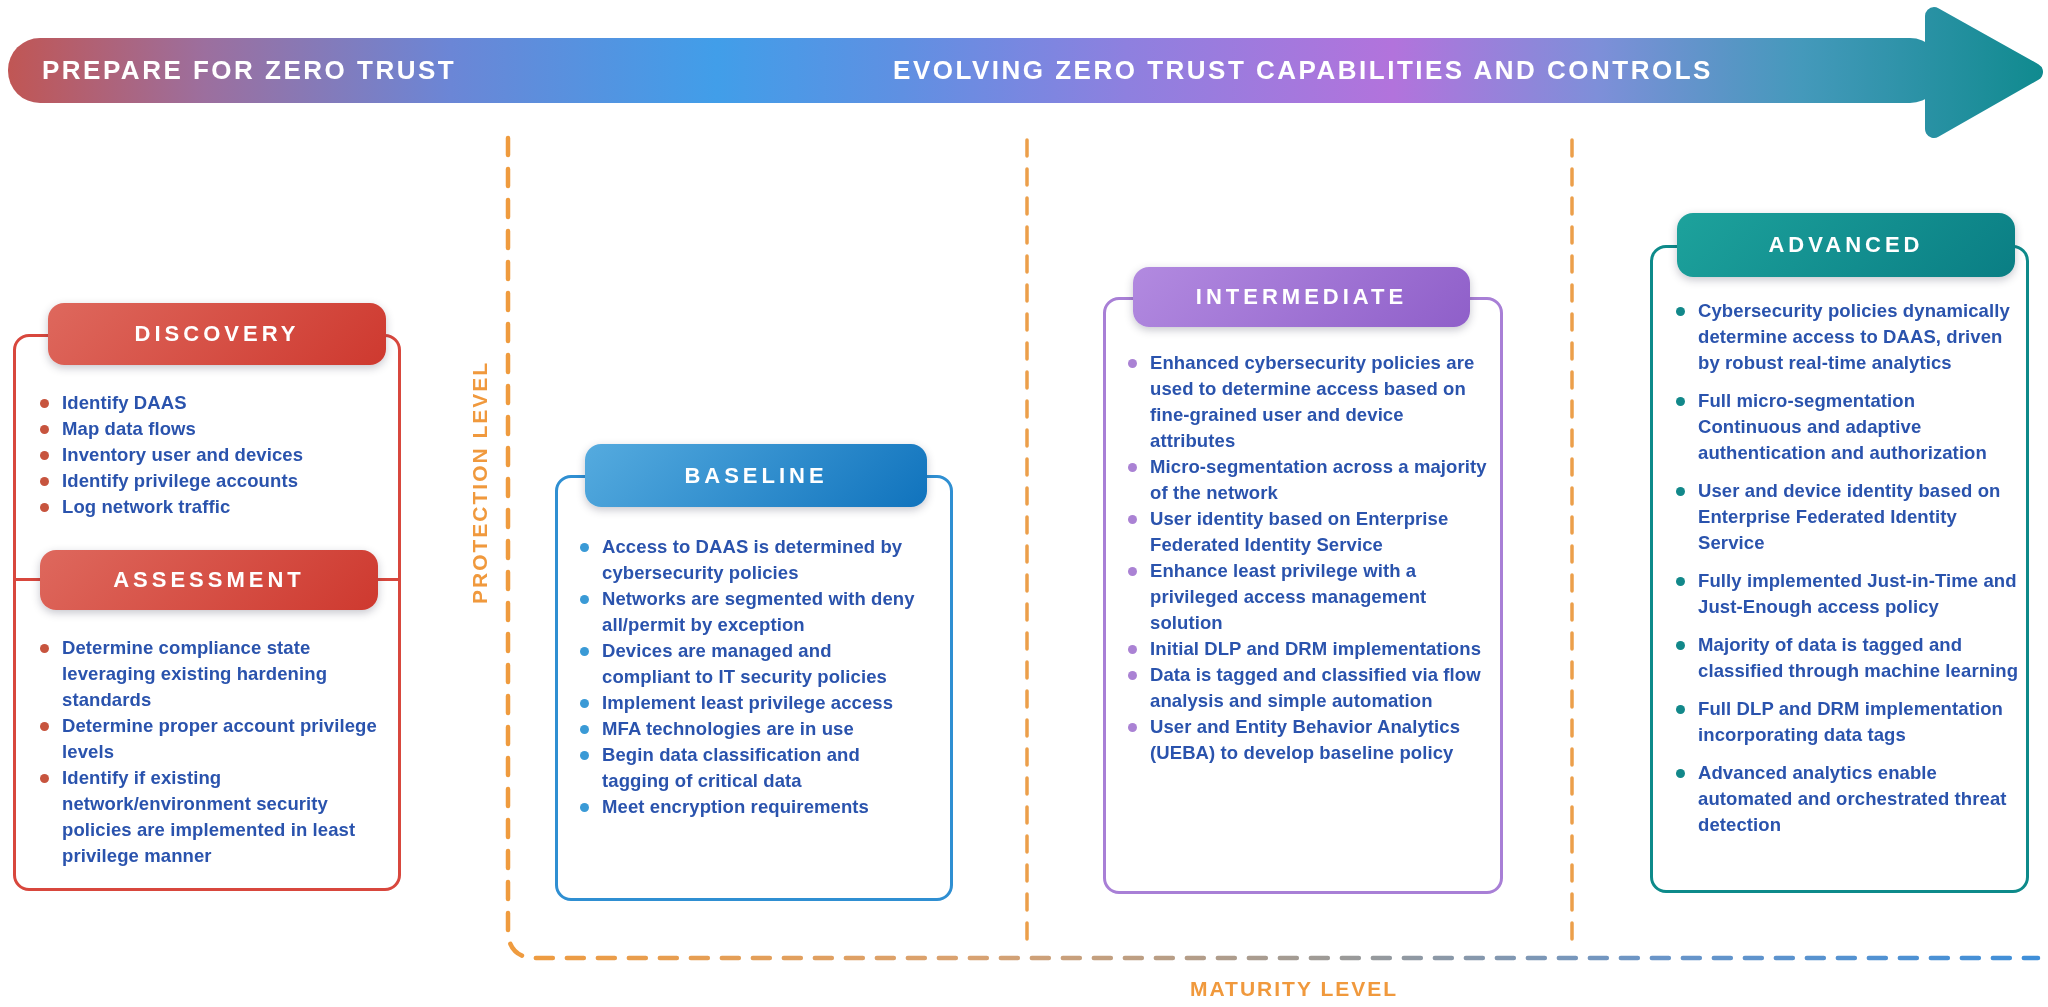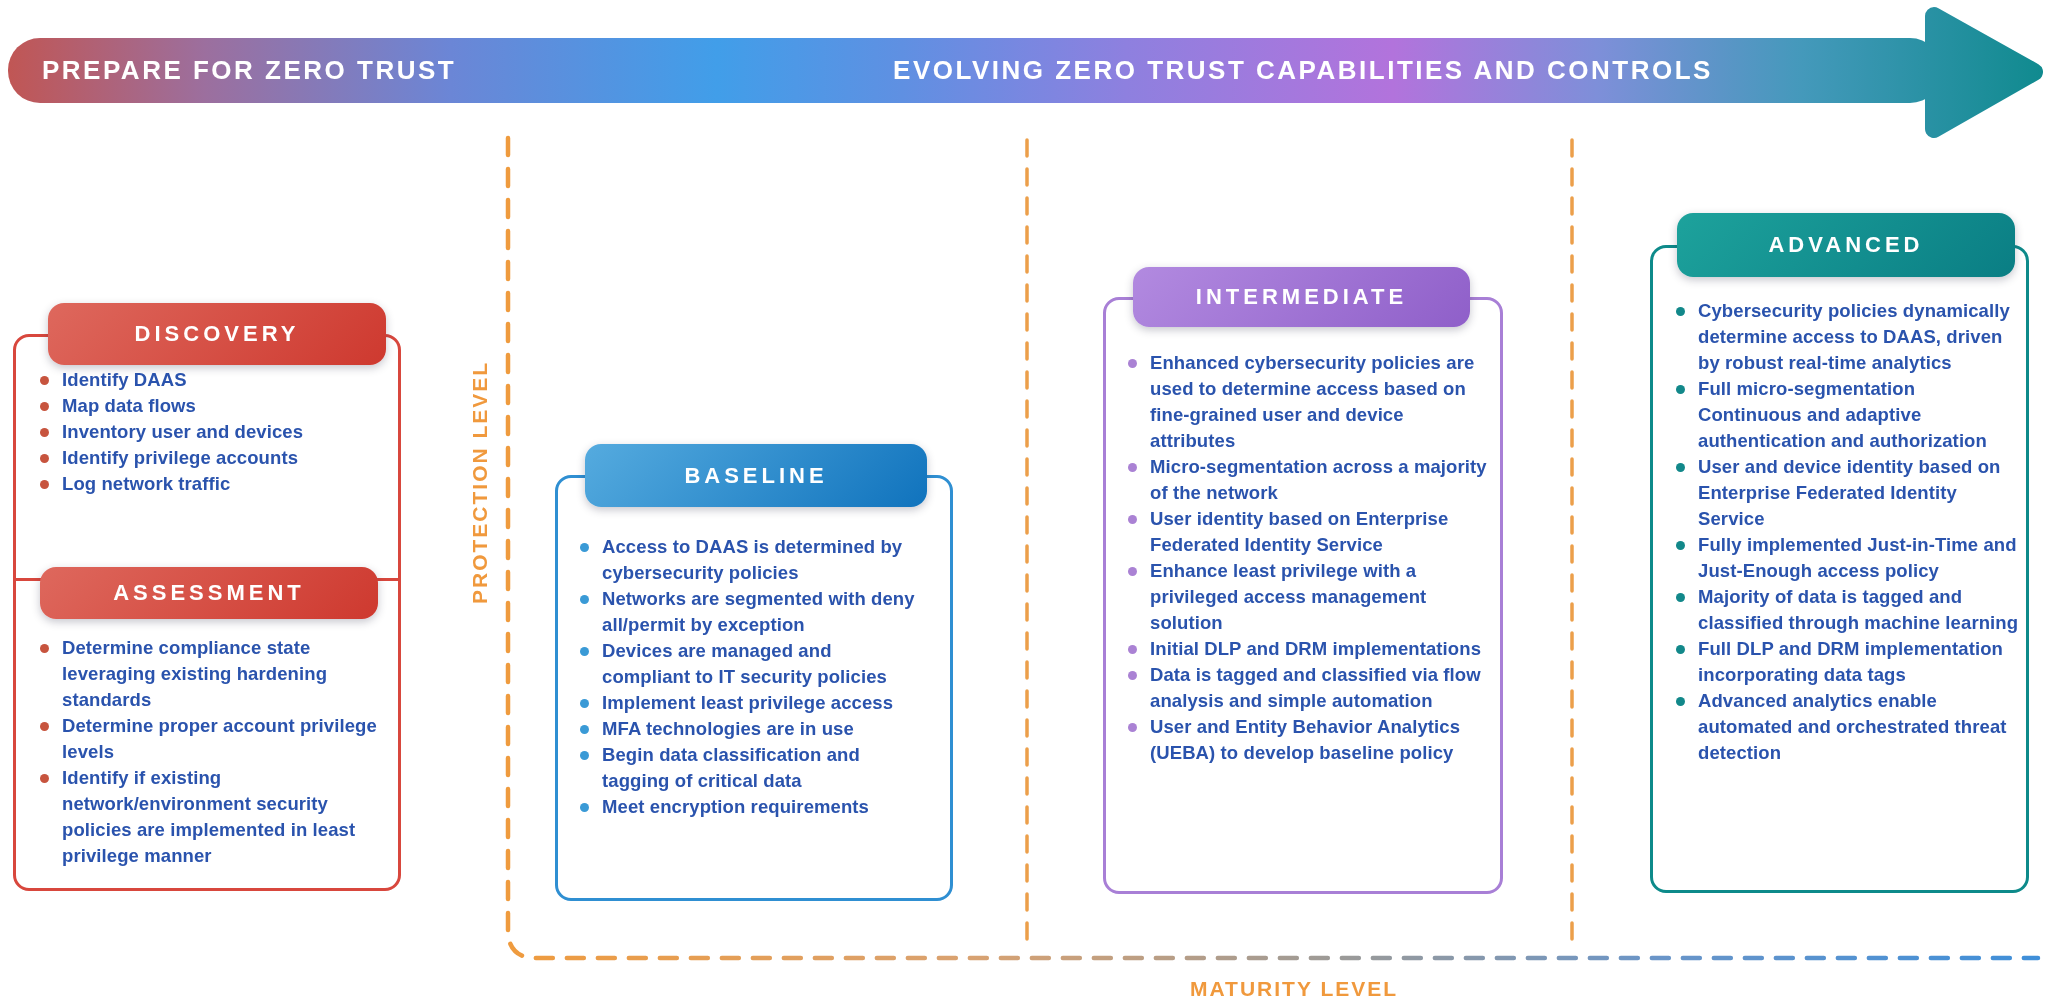--- a/index.html
+++ b/index.html
@@ -14,34 +14,34 @@
   #box-prepare{left:13px;top:334px;width:382px;height:551px;border-color:#d8473d;}
   #divider-prepare{position:absolute;left:13px;top:578px;width:385px;height:3px;background:#d8473d;}
   #box-baseline{left:555px;top:475px;width:392px;height:420px;border-color:#2f8fd2;}
   #box-intermediate{left:1103px;top:297px;width:394px;height:591px;border-color:#a87fd6;}
   #box-advanced{left:1650px;top:245px;width:373px;height:642px;border-color:#0d8a8a;}
   .hdr{position:absolute;display:flex;align-items:center;justify-content:center;
     color:#ffffff;font-size:22px;letter-spacing:4px;border-radius:16px;
     box-shadow:0 3px 8px rgba(30,30,60,0.25);white-space:nowrap;}
   #hdr-discovery{left:48px;top:303px;width:338px;height:62px;
     background:linear-gradient(135deg,#de685d 0%,#ce392f 100%);}
-  #hdr-assessment{left:40px;top:550px;width:338px;height:52px;
-    background:linear-gradient(135deg,#de685d 0%,#ce392f 100%);margin-top:17px;}
+  #hdr-assessment{left:40px;top:550px;width:338px;height:60px;
+    background:linear-gradient(135deg,#de685d 0%,#ce392f 100%);}
   #hdr-baseline{left:585px;top:444px;width:342px;height:63px;
     background:linear-gradient(135deg,#55abdf 0%,#1073bd 100%);}
   #hdr-intermediate{left:1133px;top:267px;width:337px;height:60px;
     background:linear-gradient(135deg,#b28ae0 0%,#8f5fc9 100%);}
   #hdr-advanced{left:1677px;top:213px;width:338px;height:64px;
     background:linear-gradient(135deg,#1da29c 0%,#0a7e84 100%);}
   .list{position:absolute;display:flex;flex-direction:column;}
-  #list-discovery{left:40px;top:367px;width:345px;text-align:center;}
+  #list-discovery{left:40px;top:390px;width:345px;text-align:center;}
   #list-assessment{left:40px;top:635px;width:345px;}
   #list-baseline{left:580px;top:534px;width:340px;}
   #list-intermediate{left:1128px;top:350px;width:365px;}
-  #list-advanced{left:1676px;top:298px;width:345px;}
+  #list-advanced{left:1676px;top:298px;width:345px;gap:12px;}
   .li{display:flex;align-items:flex-start;}
   .dot{width:9px;height:9px;border-radius:50%;margin:9px 13px 0 0;flex:none;}
   .li-text{font-size:18.5px;line-height:26px;color:#2a53ad;letter-spacing:0.1px;}
   .c-red .dot{background:#c7543e;}
   .c-blue .dot{background:#3a9ad6;}
   .c-purple .dot{background:#aa82d4;}
   .c-teal .dot{background:#12888a;}
   .axis-label{position:absolute;color:#f0993d;font-size:21px;letter-spacing:2px;white-space:nowrap;}
   #protection-label{left:361px;top:471px;width:240px;height:26px;text-align:center;
     transform:rotate(-90deg);}

